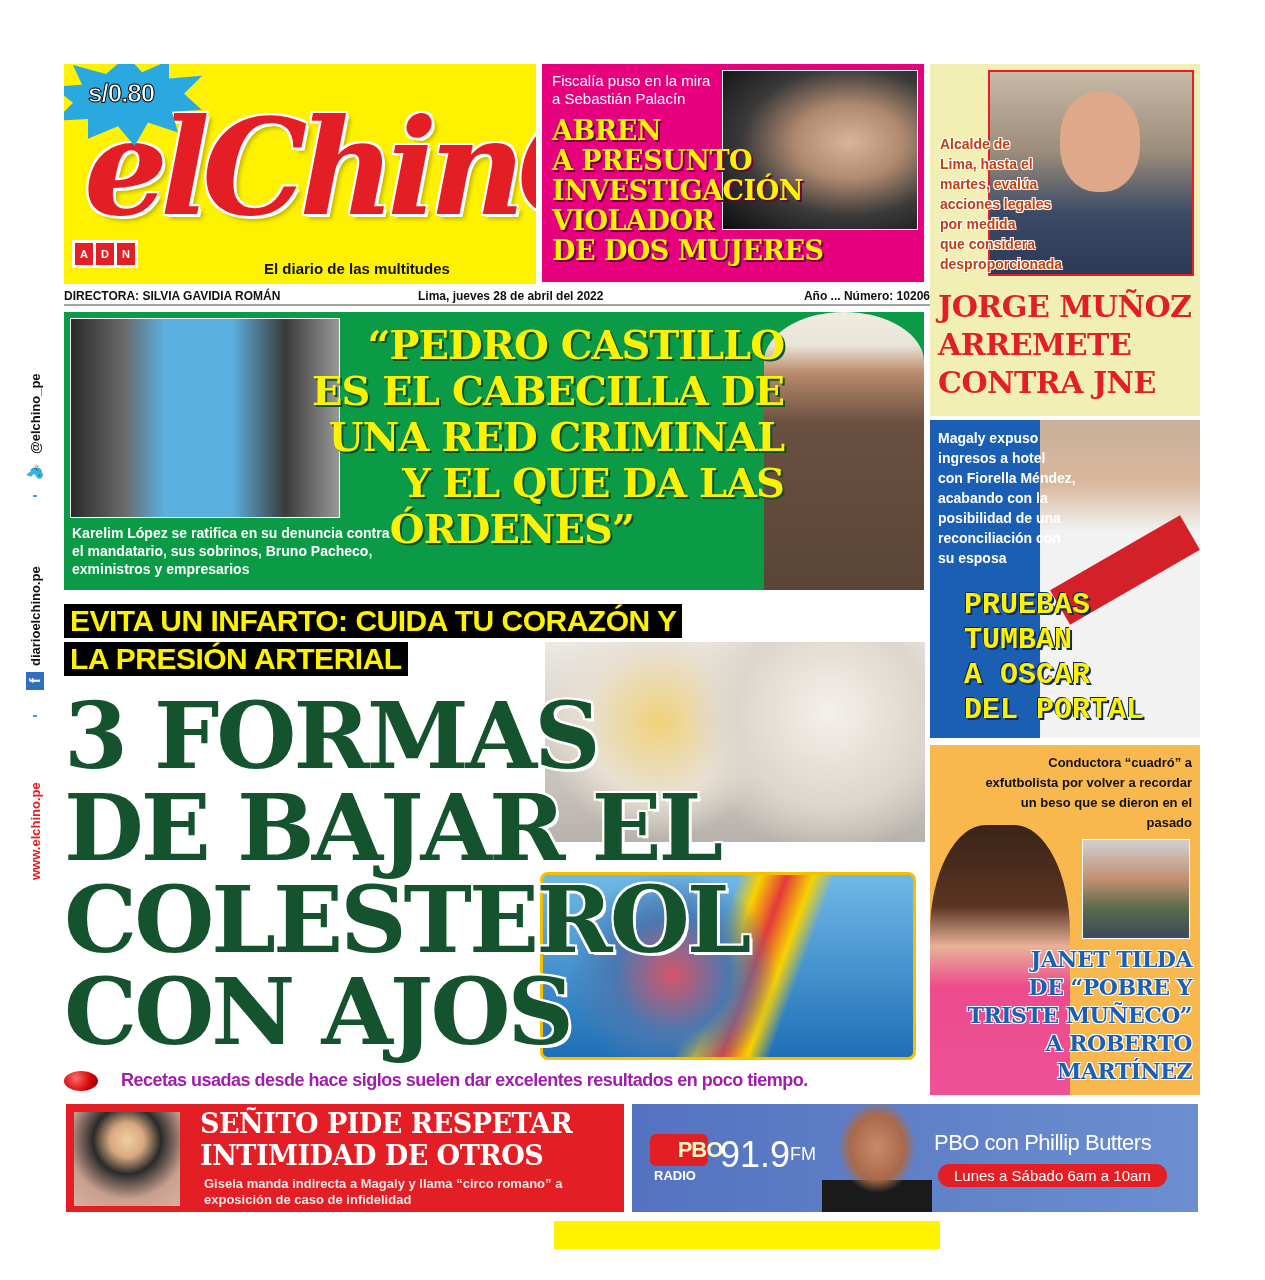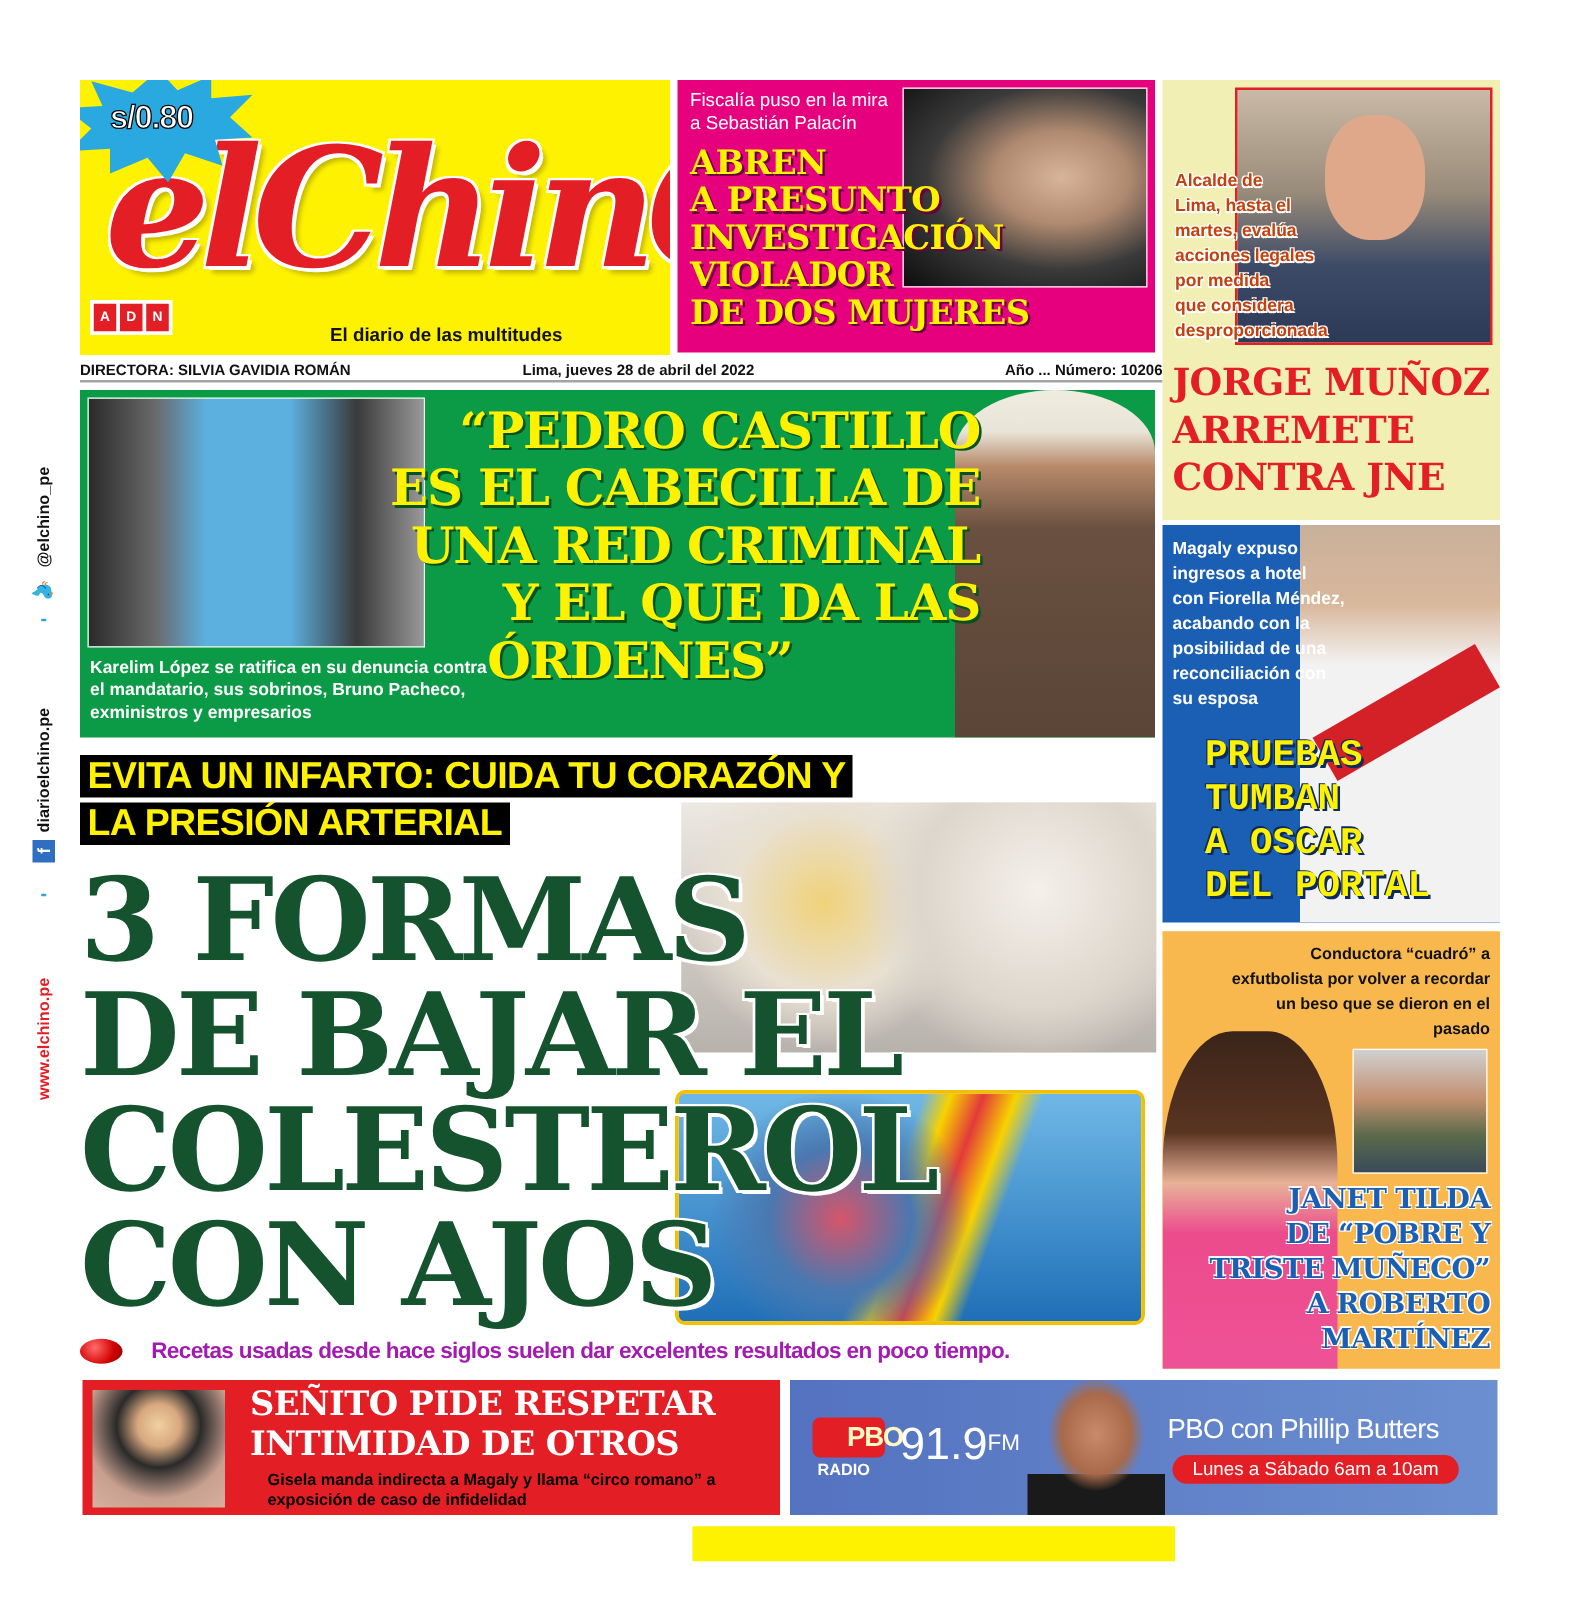--- a/index.html
+++ b/index.html
@@ -87,21 +87,21 @@
   .big-head { left: 64px; top: 690px; color: #14532d; font-family: "DejaVu Serif", serif; font-weight: bold; font-size: 92px; line-height: 92px; letter-spacing: -3px;
               text-shadow: 3px 3px 0 #fff, -2px -2px 0 #fff, 2px -2px 0 #fff, -2px 2px 0 #fff; transform: scaleY(1.0); }
   .bullet-line { left: 64px; top: 1070px; display: flex; align-items: center; gap: 23px; font-weight: bold; font-size: 18px; color: #a21caf; letter-spacing: -0.5px; }
   .red-dot { width: 34px; height: 20px; border-radius: 50%; background: radial-gradient(circle at 35% 35%, #ff6b6b, #d10000 60%, #8a0000); }
 
   
   .senito { left: 66px; top: 1104px; width: 558px; height: 108px; background: #e31e24; overflow: hidden; }
   .senito-photo { position: absolute; left: 8px; top: 8px; width: 106px; height: 94px;
                   background: radial-gradient(circle at 50% 30%, #f0d0a0 0%, #d8a880 20%, #2a2a2a 40%, #c8a090 70%, #d8b0a0 100%); }
   .senito-head { position: absolute; left: 134px; top: 4px; color: #fff; font-family: "DejaVu Serif", serif; font-weight: bold; font-size: 27px; line-height: 32px; letter-spacing: -0.5px; }
-  .senito-sub { position: absolute; left: 148px; top: 72px; color: #000000; font-weight: bold; font-size: 13px; line-height: 16px; }
+  .senito-sub { position: absolute; left: 138px; top: 72px; color: #e5e5e5; font-weight: bold; font-size: 13px; line-height: 16px; }
 
   .pbo { left: 632px; top: 1104px; width: 566px; height: 108px; background: linear-gradient(90deg, #5472c0, #6c8fd0); overflow: hidden; }
   .pbo-logo { position: absolute; left: 18px; top: 30px; width: 58px; height: 32px; background: #e31e24; border-radius: 6px; color: #fef9c3; font-weight: bold; font-size: 22px;
               display: flex; align-items: center; justify-content: center; letter-spacing: -1px; padding-left: 42px; }
   .pbo-radio { position: absolute; left: 22px; top: 64px; color: #fff; font-weight: bold; font-size: 13px; }
   .pbo-freq { position: absolute; left: 88px; top: 30px; color: #fff; font-size: 36px; }
   .pbo-fm { position: absolute; left: 158px; top: 40px; color: #fff; font-size: 18px; }
   .pbo-host { position: absolute; left: 190px; top: 0; width: 110px; height: 108px;
               background: radial-gradient(ellipse at 50% 40%, #c88a6a 0%, #a86a4a 35%, transparent 50%), linear-gradient(180deg, transparent 70%, #1a1a1a 70%); }
   .pbo-show { position: absolute; left: 302px; top: 26px; color: #fff; font-size: 22px; letter-spacing: -0.5px; }

